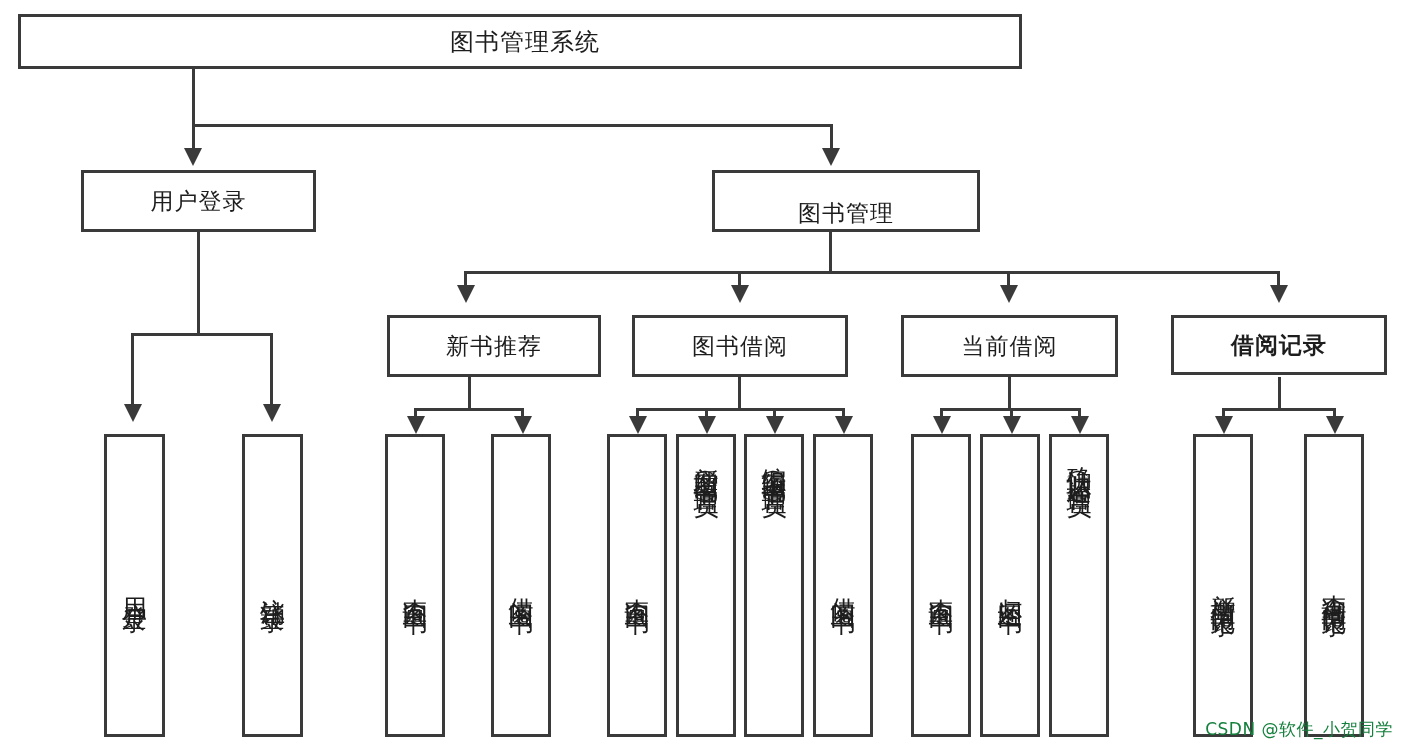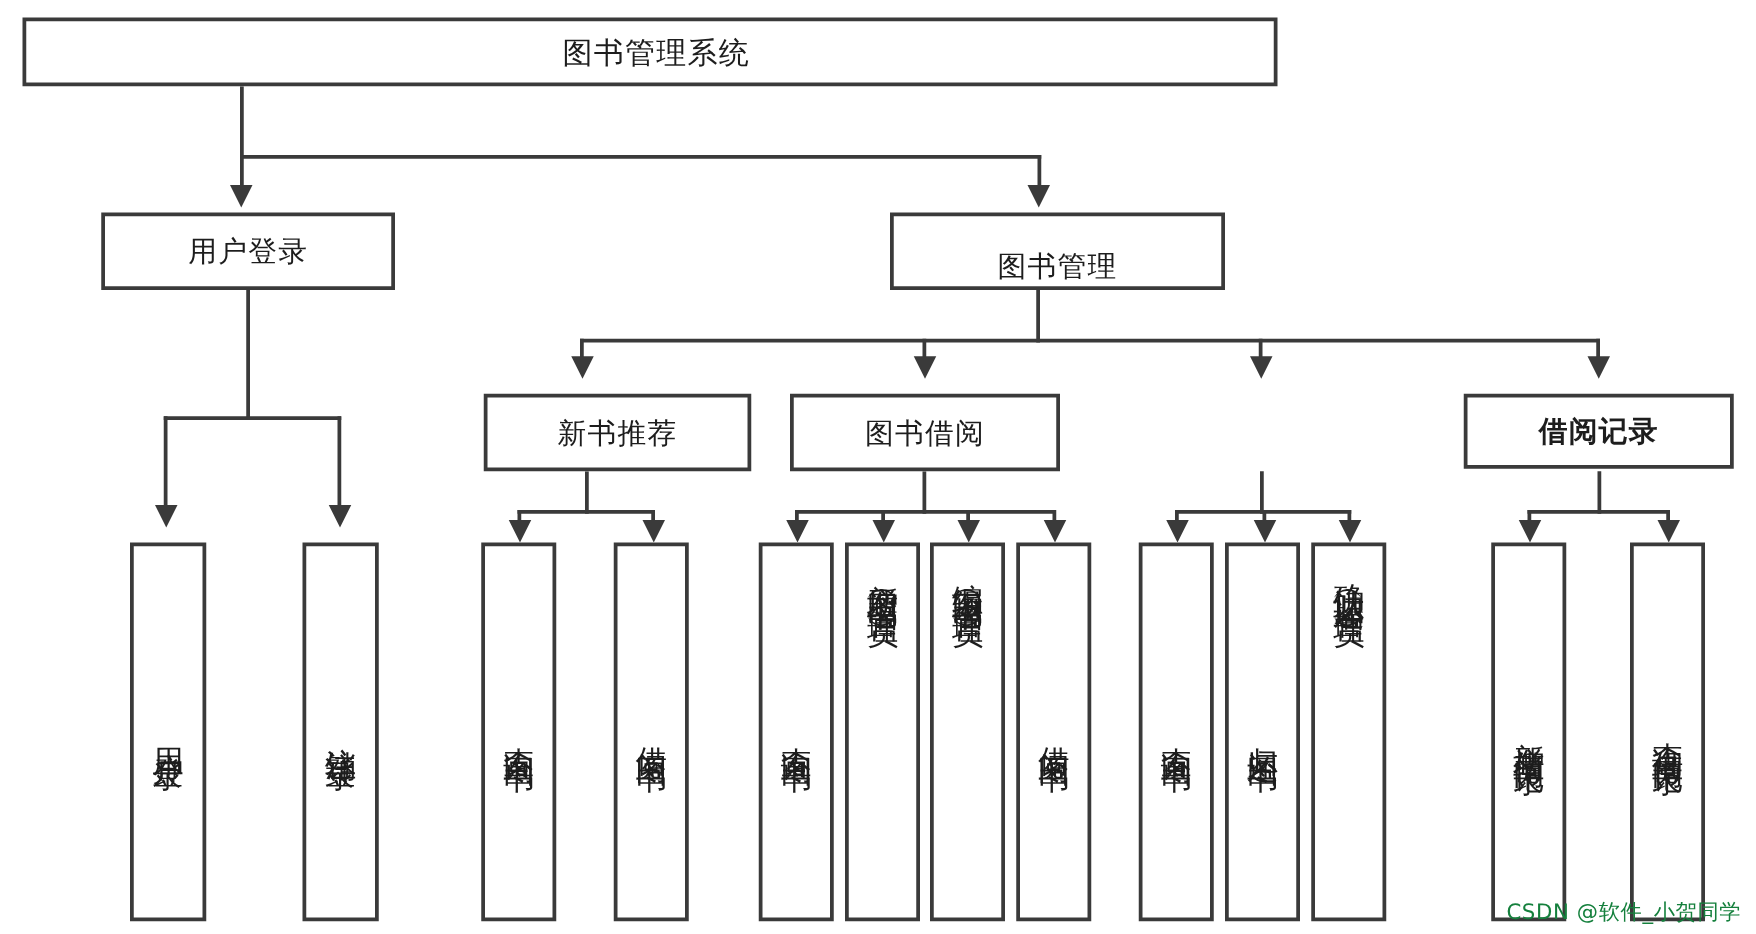--- a/index.html
+++ b/index.html
@@ -128,20 +128,23 @@
   <div class="arrow" style="left:1000px;top:285px;"></div>
   <div class="line v" style="left:1277px;top:271px;height:15px;"></div>
   <div class="arrow" style="left:1270px;top:285px;"></div>
 
   <div class="node h" style="left:363px;top:315px;width:214px;height:62px;margin-left:24px;">
     <span>新书推荐</span>
   </div>
   <div class="node h" style="left:632px;top:315px;width:216px;height:62px;">
     <span>图书借阅</span>
   </div>
+  <div class="node h" style="left:901px;top:315px;width:217px;height:62px;">
+    <span>当前借阅</span>
+  </div>
   <div class="node h" style="left:1171px;top:315px;width:216px;height:60px;font-weight:bold;">
     <span>借阅记录</span>
   </div>
 
   <div class="line v" style="left:468px;top:377px;height:34px;"></div>
   <div class="line h" style="left:414px;top:408px;width:110px;"></div>
   <div class="line v" style="left:414px;top:408px;height:10px;"></div>
   <div class="arrow" style="left:407px;top:416px;"></div>
   <div class="line v" style="left:521px;top:408px;height:10px;"></div>
   <div class="arrow" style="left:514px;top:416px;"></div>

